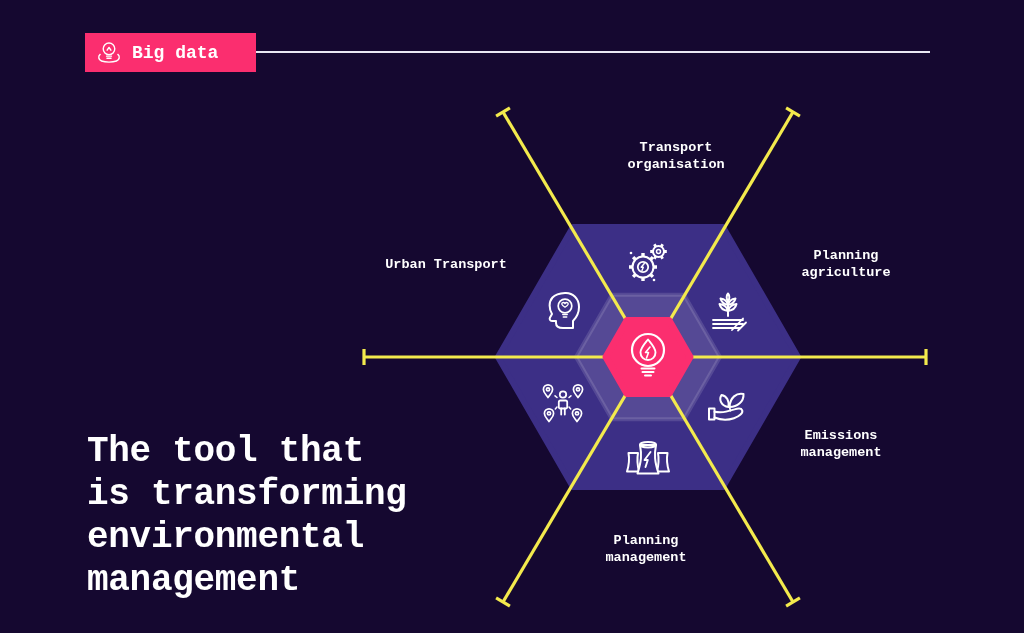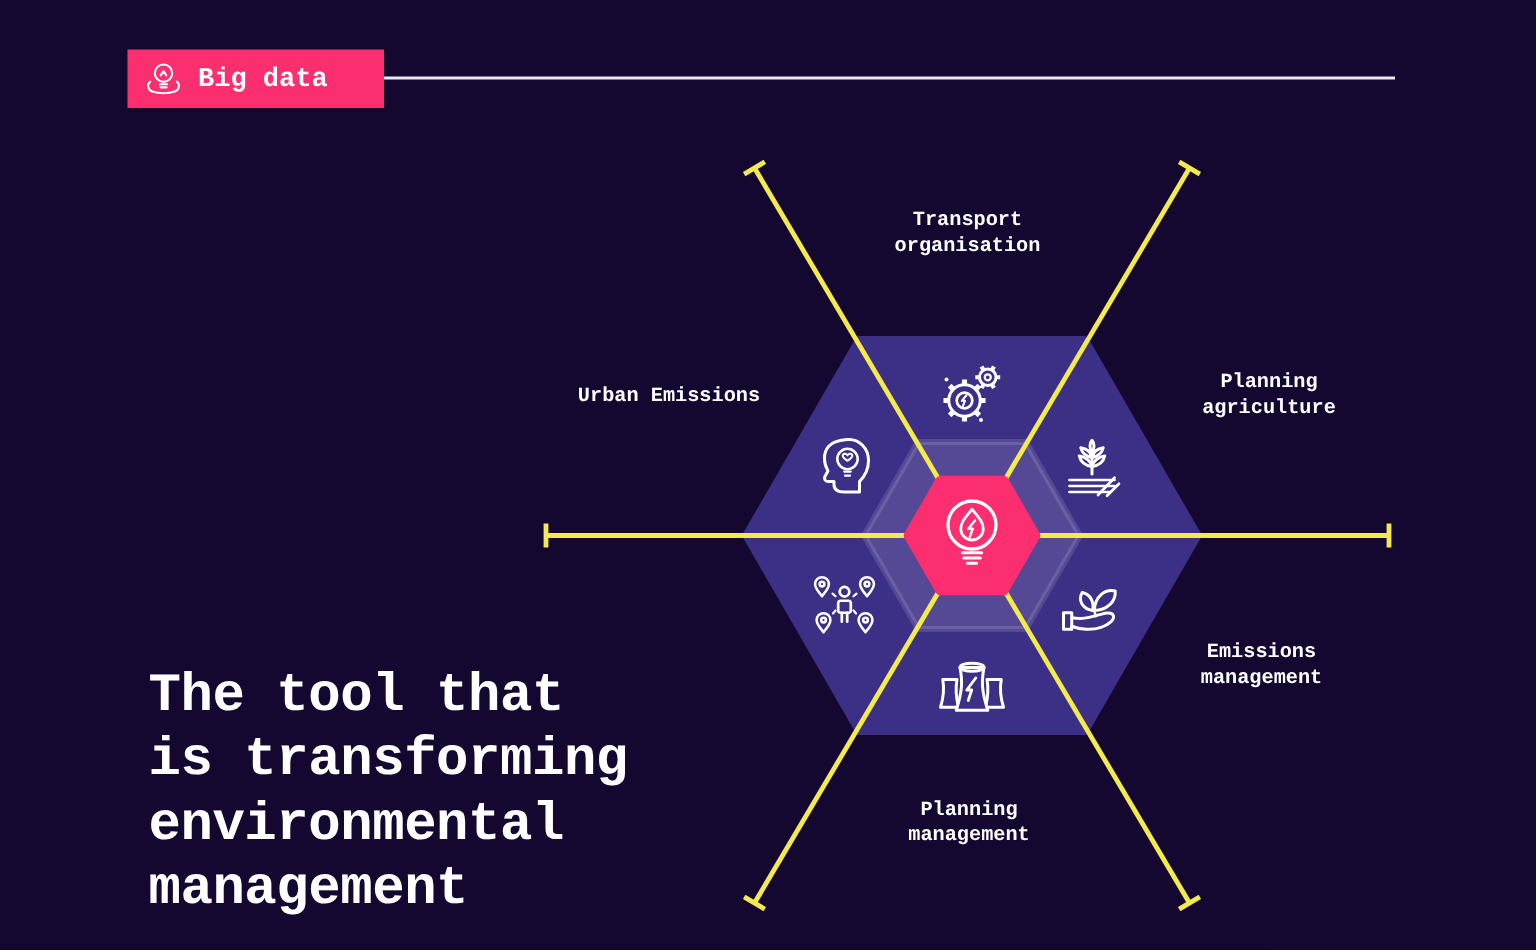--- a/index.html
+++ b/index.html
@@ -9,21 +9,21 @@
   }
   .badge{
     position:absolute;left:85px;top:33px;width:171px;height:39px;
     background:#FB2E6F;display:flex;align-items:center;gap:9px;
     padding:0 10px;box-sizing:border-box;
   }
   .badge svg{flex:0 0 auto;}
   .badge-label{color:#fff;font-size:18px;font-weight:bold;white-space:nowrap;}
   .topline{position:absolute;left:256px;top:51px;width:674px;height:1.5px;background:#EAE8F3;}
   .headline{
-    position:absolute;left:87px;top:430px;width:330px;margin:12px;
+    position:absolute;left:87px;top:430px;width:330px;margin:0;
     color:#fff;font-size:36px;line-height:43px;font-weight:bold;letter-spacing:-0.3px;
   }
   .seg-label{
     position:absolute;color:#fff;font-size:13.5px;font-weight:bold;
     line-height:17px;text-align:center;
   }
   .diagram{position:absolute;left:0;top:0;}
   .icon-stroke{stroke:#fff;fill:none;stroke-width:2;stroke-linecap:round;stroke-linejoin:round;}
 </style>
 </head>
@@ -144,19 +144,19 @@
 
     <g transform="translate(648,458)" class="icon-stroke">
       <path d="M-19.5,-5 C-18.5,0.5 -18.5,5.5 -21,13.5 L-9,13.5 C-11,5.5 -11,0.5 -10,-5 Z"></path>
       <path d="M19.5,-5 C18.5,0.5 18.5,5.5 21,13.5 L9,13.5 C11,5.5 11,0.5 10,-5 Z"></path>
       <path d="M-8,-13 C-6.2,-3.5 -6.5,3 -10.5,15.5 L10.5,15.5 C6.5,3 6.2,-3.5 8,-13 Z" fill="#3C2F86"></path>
       <ellipse cx="0" cy="-13.2" rx="8" ry="2.7"></ellipse>
       <path d="M2.5,-6 L-3.5,2 L-0.2,2 L-2.5,9" stroke-width="1.9"></path>
     </g>
   </svg>
 
-  <div class="seg-label" style="left:585px;top:139px;width:120px;">Transport organisation</div>
+  <div class="seg-label" style="left:616px;top:139px;width:120px;">Transport organisation</div>
   <div class="seg-label" style="left:786px;top:247px;width:120px;">Planning agriculture</div>
   <div class="seg-label" style="left:781px;top:427px;width:120px;">Emissions management</div>
   <div class="seg-label" style="left:586px;top:532px;width:120px;">Planning management</div>
-  <div class="seg-label" style="left:366px;top:256px;width:160px;">Urban Emissions</div>
+  <div class="seg-label" style="left:366px;top:256px;width:160px;">Urban Transport</div>
 
 </div>
 
 </body></html>

